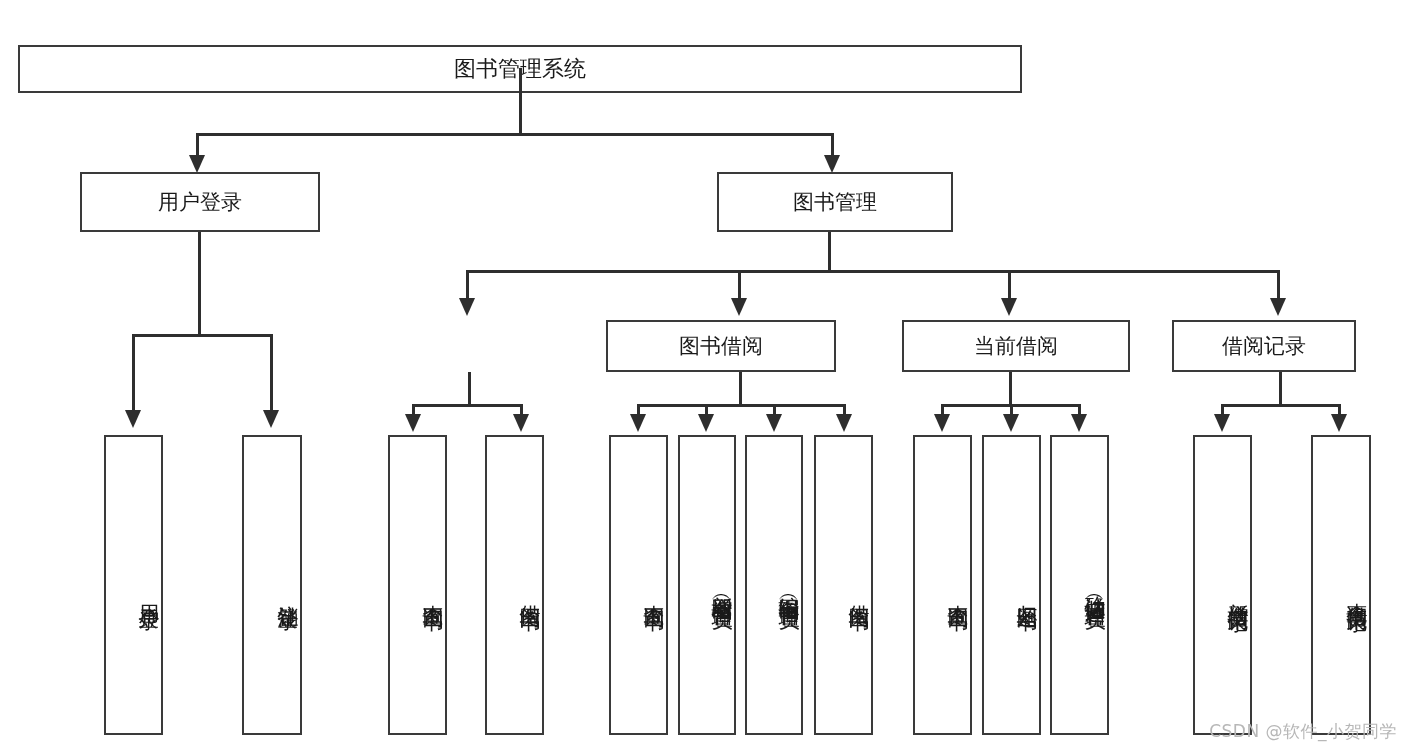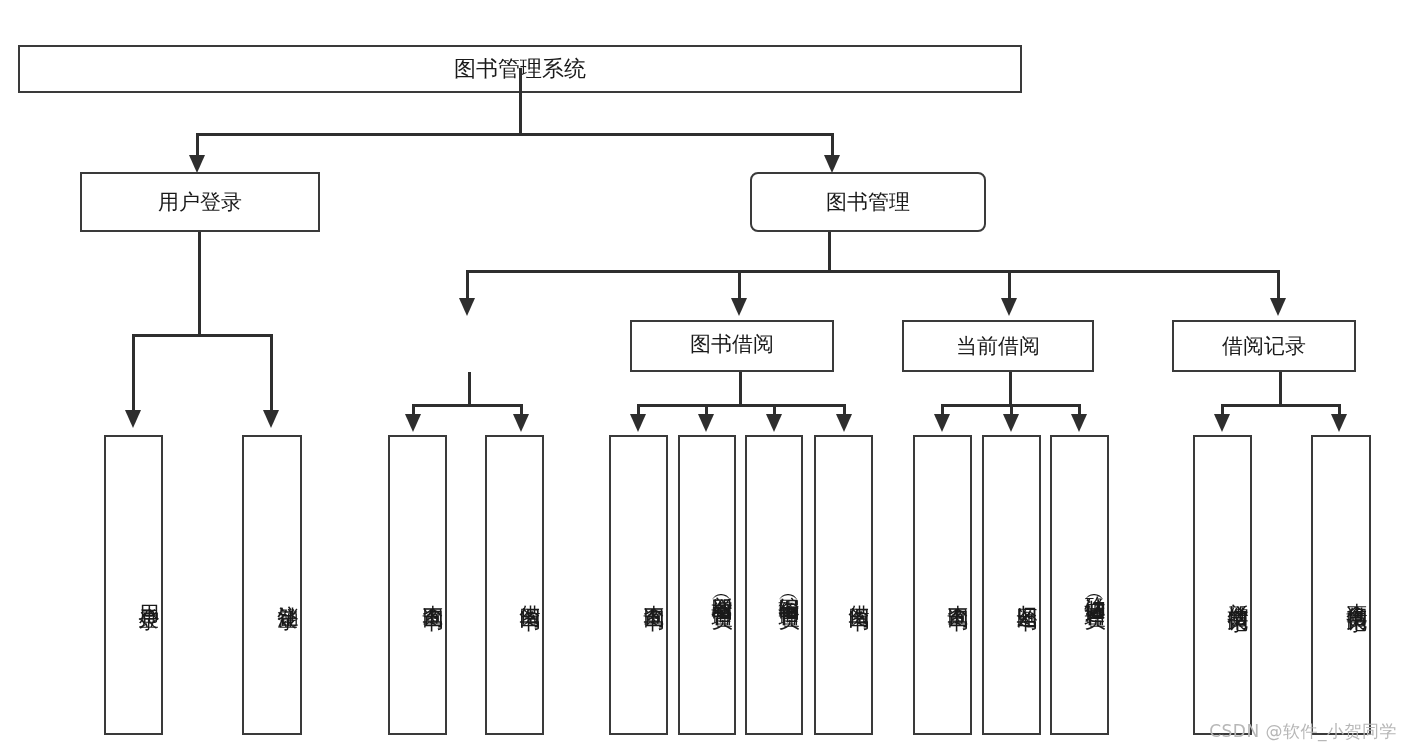--- a/index.html
+++ b/index.html
@@ -67,42 +67,42 @@
   <div class="edge edge-v" style="left:519px;top:68px;width:3px;height:67px;"></div>
 
   <div class="edge edge-h" style="left:196px;top:133px;width:638px;height:3px;"></div>
 
   <div class="edge edge-v" style="left:196px;top:133px;width:3px;height:27px;"></div>
   <div class="arrow" style="left:189px;top:155px;"></div>
   <div class="edge edge-v" style="left:831px;top:133px;width:3px;height:27px;"></div>
   <div class="arrow" style="left:824px;top:155px;"></div>
 
   <div class="node node-l1" style="left:80px;top:172px;width:240px;height:60px;">用户登录</div>
-  <div class="node node-l1" style="left:750px;top:172px;width:236px;height:60px;border-radius:8px;">图书管理</div>
+  <div class="node node-l1" style="left:717px;top:172px;width:236px;height:60px;">图书管理</div>
 
   <div class="edge edge-v" style="left:198px;top:232px;width:3px;height:104px;"></div>
   <div class="edge edge-h" style="left:132px;top:334px;width:141px;height:3px;"></div>
   <div class="edge edge-v" style="left:132px;top:334px;width:3px;height:80px;"></div>
   <div class="arrow" style="left:125px;top:410px;"></div>
   <div class="edge edge-v" style="left:270px;top:334px;width:3px;height:80px;"></div>
   <div class="arrow" style="left:263px;top:410px;"></div>
 
   <div class="edge edge-v" style="left:828px;top:232px;width:3px;height:40px;"></div>
   <div class="edge edge-h" style="left:466px;top:270px;width:814px;height:3px;"></div>
   <div class="edge edge-v" style="left:466px;top:270px;width:3px;height:32px;"></div>
   <div class="arrow" style="left:459px;top:298px;"></div>
   <div class="edge edge-v" style="left:738px;top:270px;width:3px;height:32px;"></div>
   <div class="arrow" style="left:731px;top:298px;"></div>
   <div class="edge edge-v" style="left:1008px;top:270px;width:3px;height:32px;"></div>
   <div class="arrow" style="left:1001px;top:298px;"></div>
   <div class="edge edge-v" style="left:1277px;top:270px;width:3px;height:32px;"></div>
   <div class="arrow" style="left:1270px;top:298px;"></div>
 
-  <div class="node node-l2" style="left:630px;top:320px;width:204px;height:52px;font-family:Liberation Mono, monospace;">图书借阅</div>
-  <div class="node node-l2" style="left:902px;top:320px;width:192px;height:52px;">当前借阅</div>
+  <div class="node node-l2" style="left:606px;top:320px;width:230px;height:52px;">图书借阅</div>
+  <div class="node node-l2" style="left:902px;top:320px;width:228px;height:52px;">当前借阅</div>
   <div class="node node-l2" style="left:1172px;top:320px;width:184px;height:52px;">借阅记录</div>
 
   <div class="edge edge-v" style="left:468px;top:372px;width:3px;height:34px;"></div>
   <div class="edge edge-h" style="left:412px;top:404px;width:111px;height:3px;"></div>
   <div class="edge edge-v" style="left:412px;top:404px;width:3px;height:14px;"></div>
   <div class="arrow" style="left:405px;top:414px;"></div>
   <div class="edge edge-v" style="left:520px;top:404px;width:3px;height:14px;"></div>
   <div class="arrow" style="left:513px;top:414px;"></div>
 
   <div class="edge edge-v" style="left:739px;top:372px;width:3px;height:34px;"></div>

